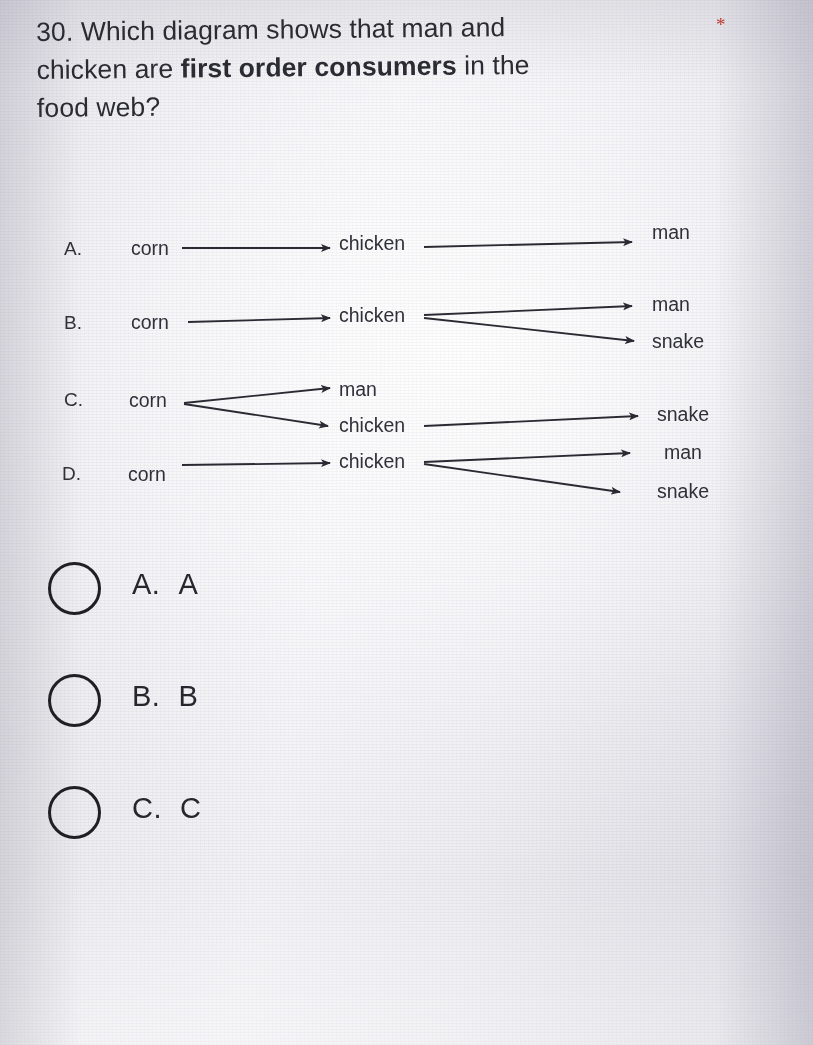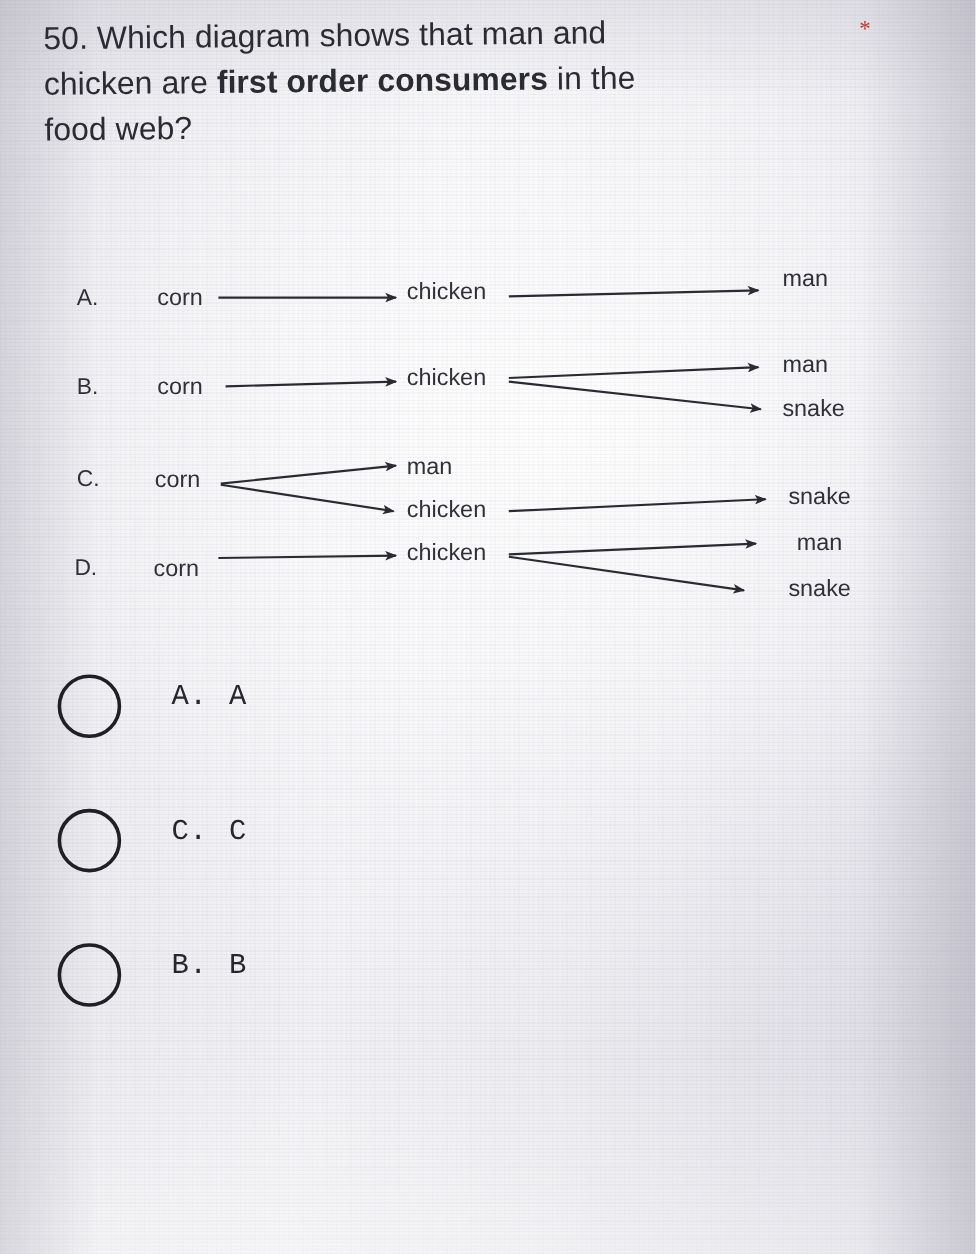--- a/index.html
+++ b/index.html
@@ -117,41 +117,40 @@
     left: 48px;
     top: 14px;
     width: 53px;
     height: 53px;
     border: 3.2px solid #1f1f26;
     border-radius: 50%;
     box-sizing: border-box;
   }
   .opt-text {
     position: absolute;
-    left: 143px;
+    left: 132px;
     top: 20px;
-    font-size: 24px;
+    font-size: 29px;
     color: #26262e;
     letter-spacing: 0.5px;
-    font-family: Liberation Mono, monospace;
   }
   .opt-text .sp {
     display: inline-block;
     width: 18px;
   }
 </style>
 </head>
 <body>
 
 <div id="page">
 
   <div class="layer">
 
     <div id="question">
-      <span>50.</span>
+      <span>30.</span>
       <span>Which diagram shows that man and</span><br>
       <span>chicken are</span>
       <span class="b">first order consumers</span>
       <span>in the</span><br>
       <span>food web?</span>
     </div>
     <div id="required-star">*</div>
 
     <div id="diagram">
 
@@ -209,27 +208,27 @@
       <div class="option-row">
         <div class="radio"></div>
         <div class="opt-text">
           <span>A.</span><span class="sp"></span><span>A</span>
         </div>
       </div>
 
       <div class="option-row">
         <div class="radio"></div>
         <div class="opt-text">
+          <span>B.</span><span class="sp"></span><span>B</span>
+        </div>
+      </div>
+
+      <div class="option-row">
+        <div class="radio"></div>
+        <div class="opt-text">
           <span>C.</span><span class="sp"></span><span>C</span>
         </div>
       </div>
 
-      <div class="option-row">
-        <div class="radio"></div>
-        <div class="opt-text">
-          <span>B.</span><span class="sp"></span><span>B</span>
-        </div>
-      </div>
-
 
     </div>
   </div>
 </div>
 
 </body></html>

